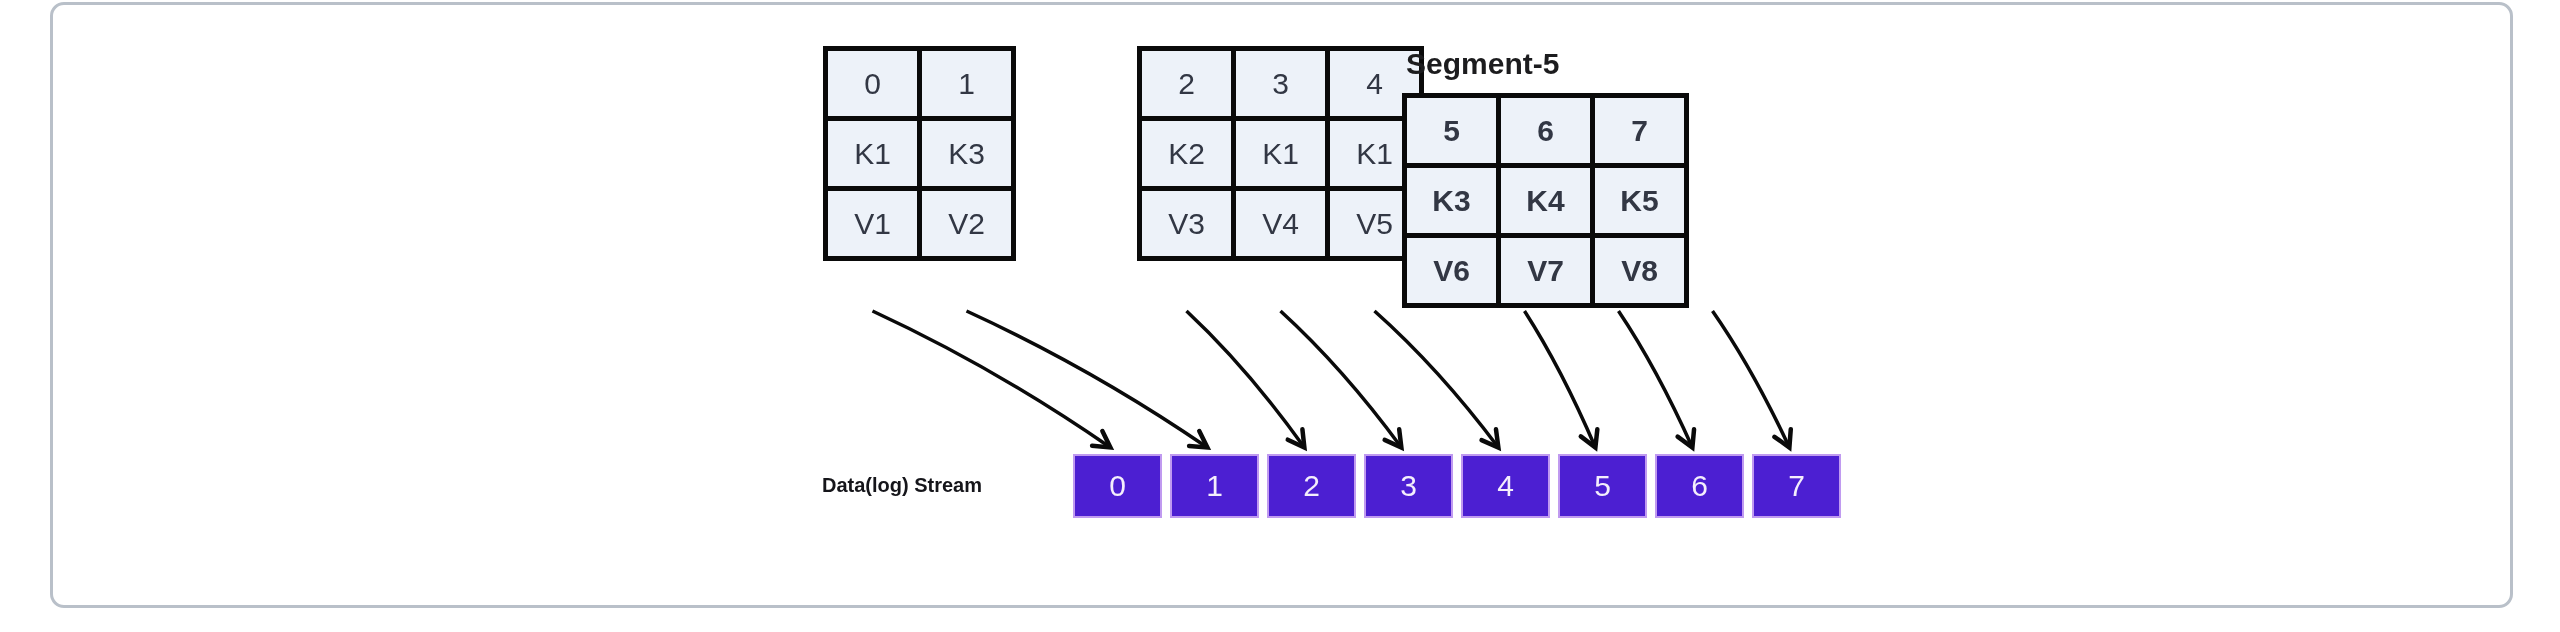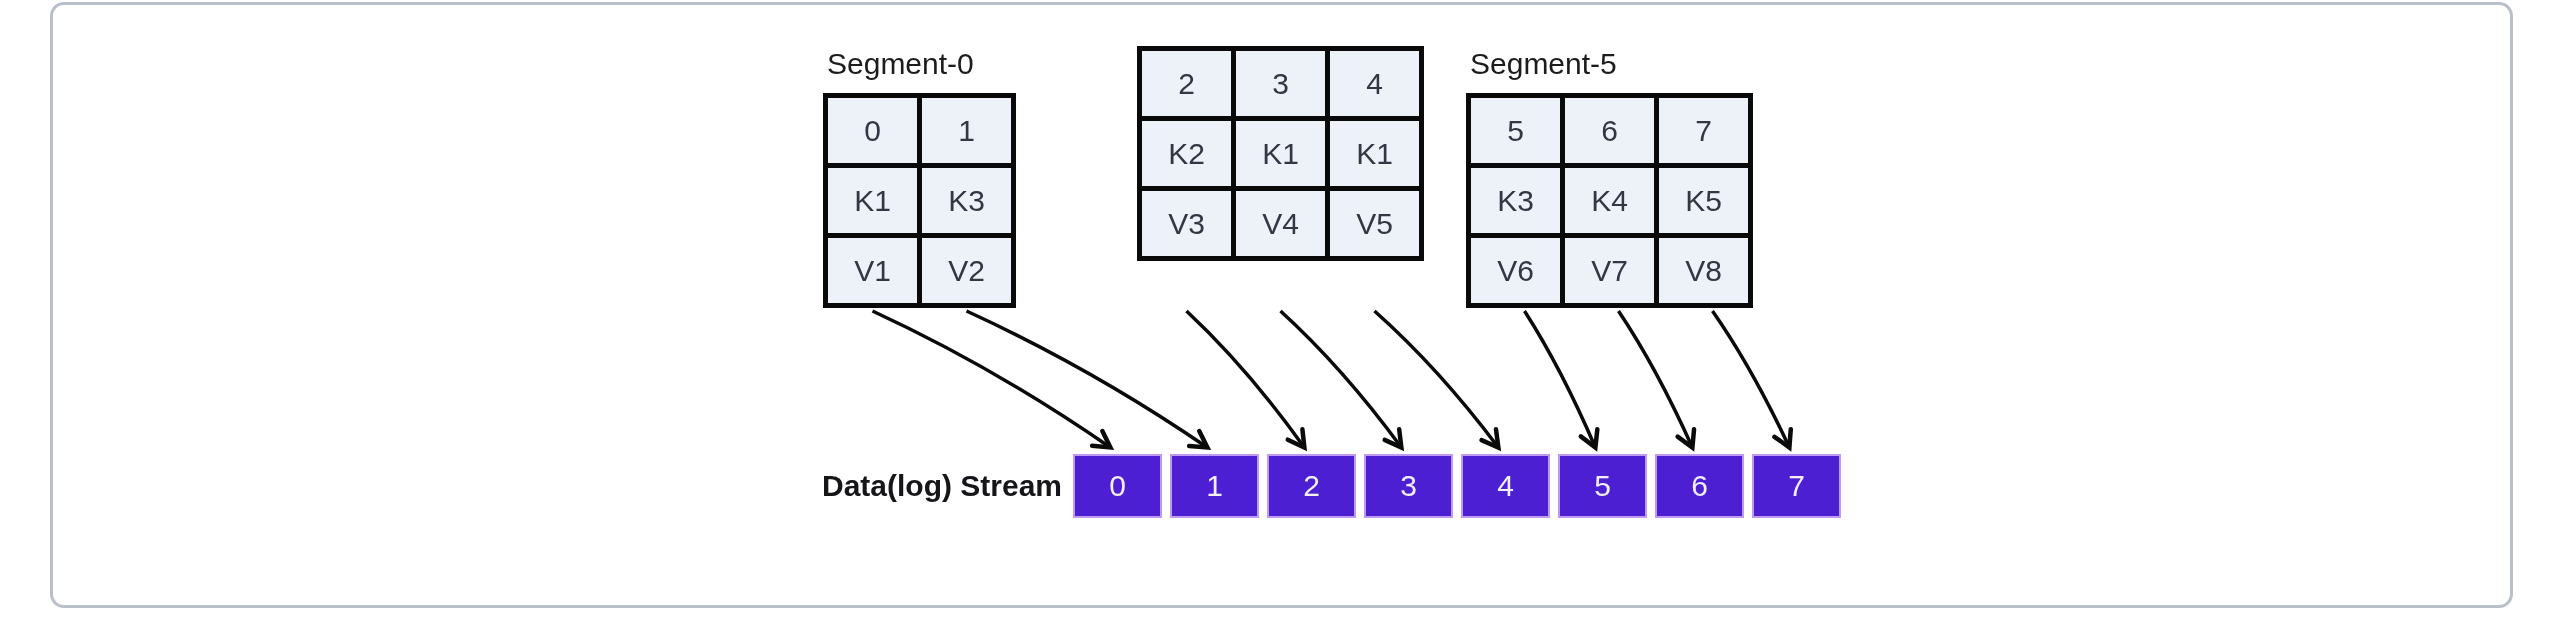--- a/index.html
+++ b/index.html
@@ -26,21 +26,21 @@
     background: #ffffff;
   }
 
   
   .segment {
     position: absolute;
     top: 46px;
   }
   .segment.seg-0 { left: 823px; }
   .segment.seg-1 { left: 1137px; }
-  .segment.seg-2 { left: 1466px; }
+  .segment.seg-2 { left: 1402px; font-weight: bold; }
 
   .segment-title {
     font-size: 30px;
     line-height: 36px;
     color: var(--title-color, #1c1c1e);
     margin: 0 0 11px 4px;
     white-space: nowrap;
   }
 
   .segment-table {
@@ -66,21 +66,21 @@
     position: absolute;
     left: 822px;
     top: 453px;
     height: 65px;
     display: flex;
     align-items: center;
   }
   .stream-label {
     width: 251px;
     flex: 0 0 251px;
-    font-size: 30px;
+    font-size: 20px;
     font-weight: bold;
     color: var(--stream-label-color, #15151a);
     white-space: nowrap;
   }
   .slots {
     display: flex;
     gap: 8px;
   }
   .slot {
     width: 89px;
@@ -103,21 +103,20 @@
     pointer-events: none;
   }
 </style>
 </head>
 <body>
 
 <div class="card"></div>
 
 <div id="segments">
   <div class="segment seg-0">
-    <div class="segment-title">Segment-0</div>
     <div class="segment-table" style="grid-template-columns: repeat(2, 89px);">
         <div class="cell index">0</div>
         <div class="cell index">1</div>
         <div class="cell key">K1</div>
         <div class="cell key">K3</div>
         <div class="cell value">V1</div>
         <div class="cell value">V2</div>
       </div>
   </div>
 

